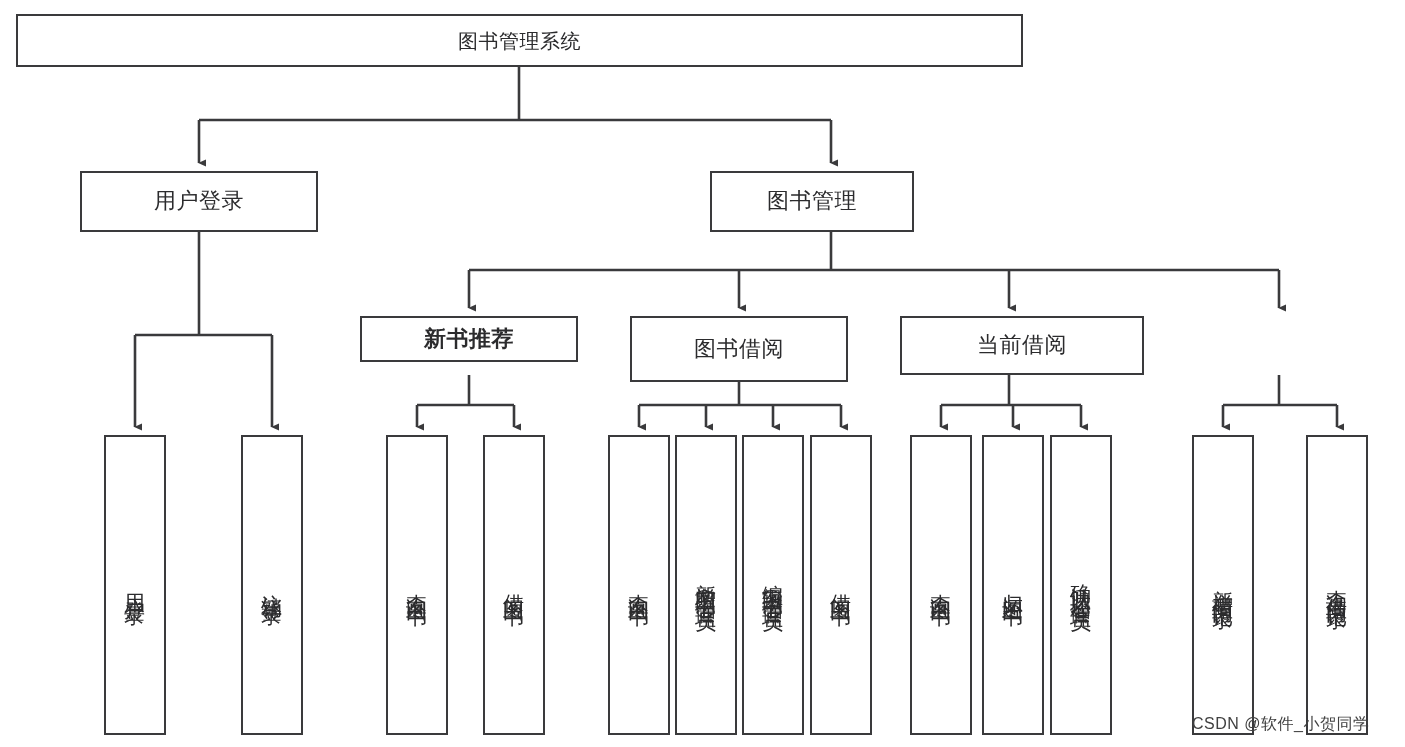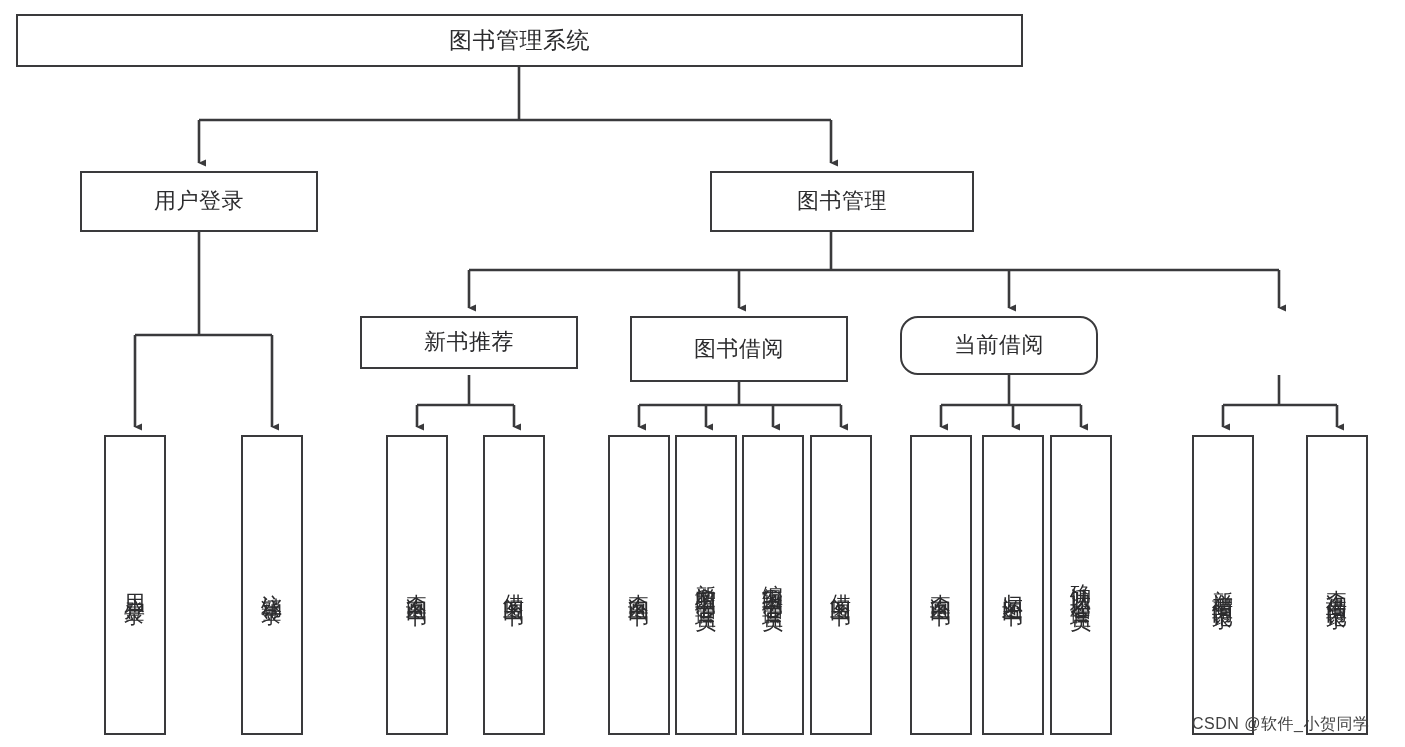--- a/index.html
+++ b/index.html
@@ -34,21 +34,21 @@
     align-items: center;
     justify-content: center;
     color: #2b2b2d;
   }
   .node.horiz {
     font-size: 22px;
     letter-spacing: 0.5px;
     line-height: 1.1;
   }
   .node.root {
-    font-size: 23px;
+    font-size: 20px;
     justify-content: center;
   }
   .node.leaf {
     font-size: 21px;
     writing-mode: vertical-rl;
     text-orientation: upright;
     letter-spacing: 4px;
     padding: 6px 0;
     line-height: 1;
   }
@@ -122,31 +122,31 @@
     </g>
   </svg>
 
   <div class="node horiz root" style="left: 16px; top: 14px; width: 1007px; height: 53px;">
     <span>图书管理系统</span>
   </div>
 
   <div class="node horiz" style="left: 80px; top: 171px; width: 238px; height: 61px;">
     <span>用户登录</span>
   </div>
-  <div class="node horiz" style="left: 710px; top: 171px; width: 264px; height: 61px;">
+  <div class="node horiz" style="left: 710px; top: 171px; width: 204px; height: 61px;">
     <span>图书管理</span>
   </div>
 
-  <div class="node horiz" style="left: 360px; top: 316px; width: 218px; height: 53px;">
+  <div class="node horiz" style="left: 360px; top: 316px; width: 218px; height: 46px; font-weight: bold;">
     <span>新书推荐</span>
   </div>
   <div class="node horiz" style="left: 630px; top: 316px; width: 218px; height: 66px;">
     <span>图书借阅</span>
   </div>
-  <div class="node horiz" style="left: 900px; top: 316px; width: 198px; height: 59px; border-radius: 18px;">
+  <div class="node horiz" style="left: 900px; top: 316px; width: 244px; height: 59px;">
     <span>当前借阅</span>
   </div>
 
   <div class="node leaf" style="left: 104px; top: 435px; width: 62px; height: 300px;">
     <span class="vtext">用户登录</span>
   </div>
   <div class="node leaf" style="left: 241px; top: 435px; width: 62px; height: 300px;">
     <span class="vtext">注销登录</span>
   </div>
   <div class="node leaf" style="left: 386px; top: 435px; width: 62px; height: 300px;">

